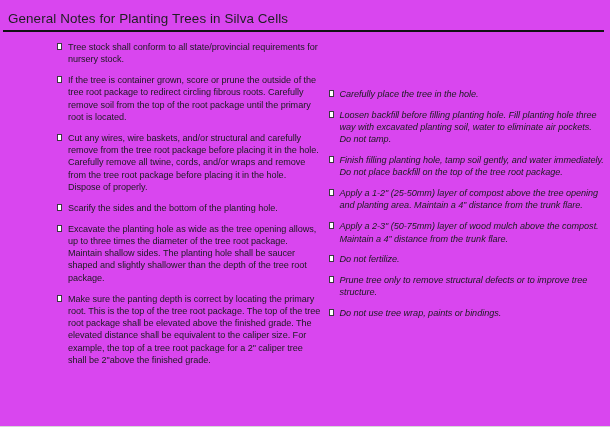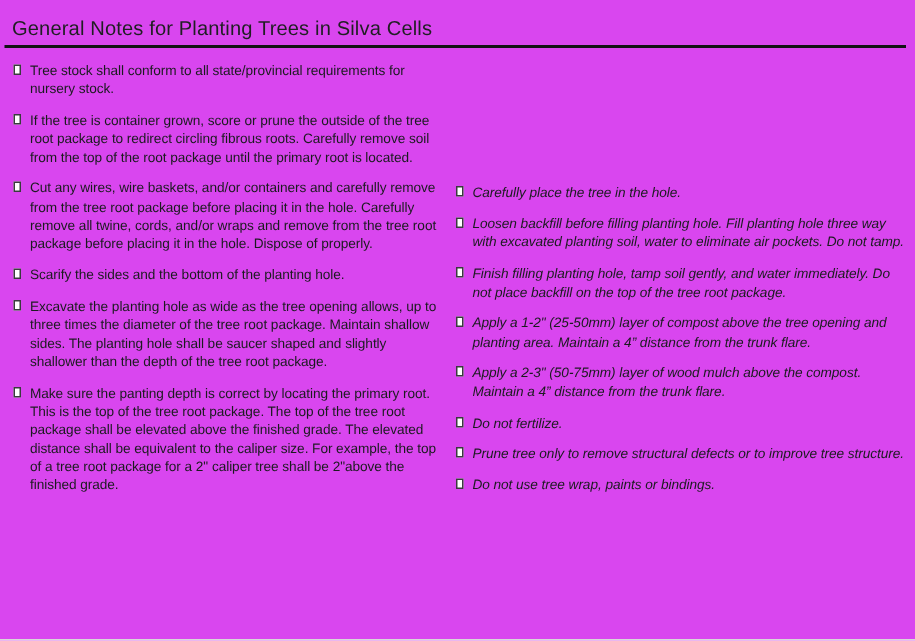--- a/index.html
+++ b/index.html
@@ -34,22 +34,23 @@
     line-height: 16px;
     white-space: nowrap;
   }
   .title-rule {
     margin: 3px 6px 0 3px;
     height: 2px;
     background: #111114;
   }
   .columns {
     display: flex;
-    align-items: flex-end;
+    align-items: center;
     padding: 9px 0 0 0;
+    margin-left: 48px;
   }
   .col {
     box-sizing: border-box;
   }
   .col-left {
     width: 300px;
     padding-left: 9px;
     padding-right: 4px;
   }
   .col-right {
@@ -110,21 +111,21 @@
       <div class="note">
         <span class="bullet">
             <span class="box"></span>
           </span>
         <span class="note-text">If the tree is container grown, score or prune the outside of the tree root package to redirect circling fibrous roots. Carefully remove soil from the top of the root package until the primary root is located.</span>
       </div>
       <div class="note">
         <span class="bullet">
             <span class="box"></span>
           </span>
-        <span class="note-text">Cut any wires, wire baskets, and/or containers and carefully remove from the tree root package before placing it in the hole.  Carefully remove all twine, cords, and/or wraps and remove from the tree root package before placing it in the hole.  Dispose of properly.</span>
+        <span class="note-text">Cut any wires, wire baskets, and/or structural and carefully remove from the tree root package before placing it in the hole.  Carefully remove all twine, cords, and/or wraps and remove from the tree root package before placing it in the hole.  Dispose of properly.</span>
       </div>
       <div class="note">
         <span class="bullet">
             <span class="box"></span>
           </span>
         <span class="note-text">Scarify the sides and the bottom of the planting hole.</span>
       </div>
       <div class="note">
         <span class="bullet">
             <span class="box"></span>

